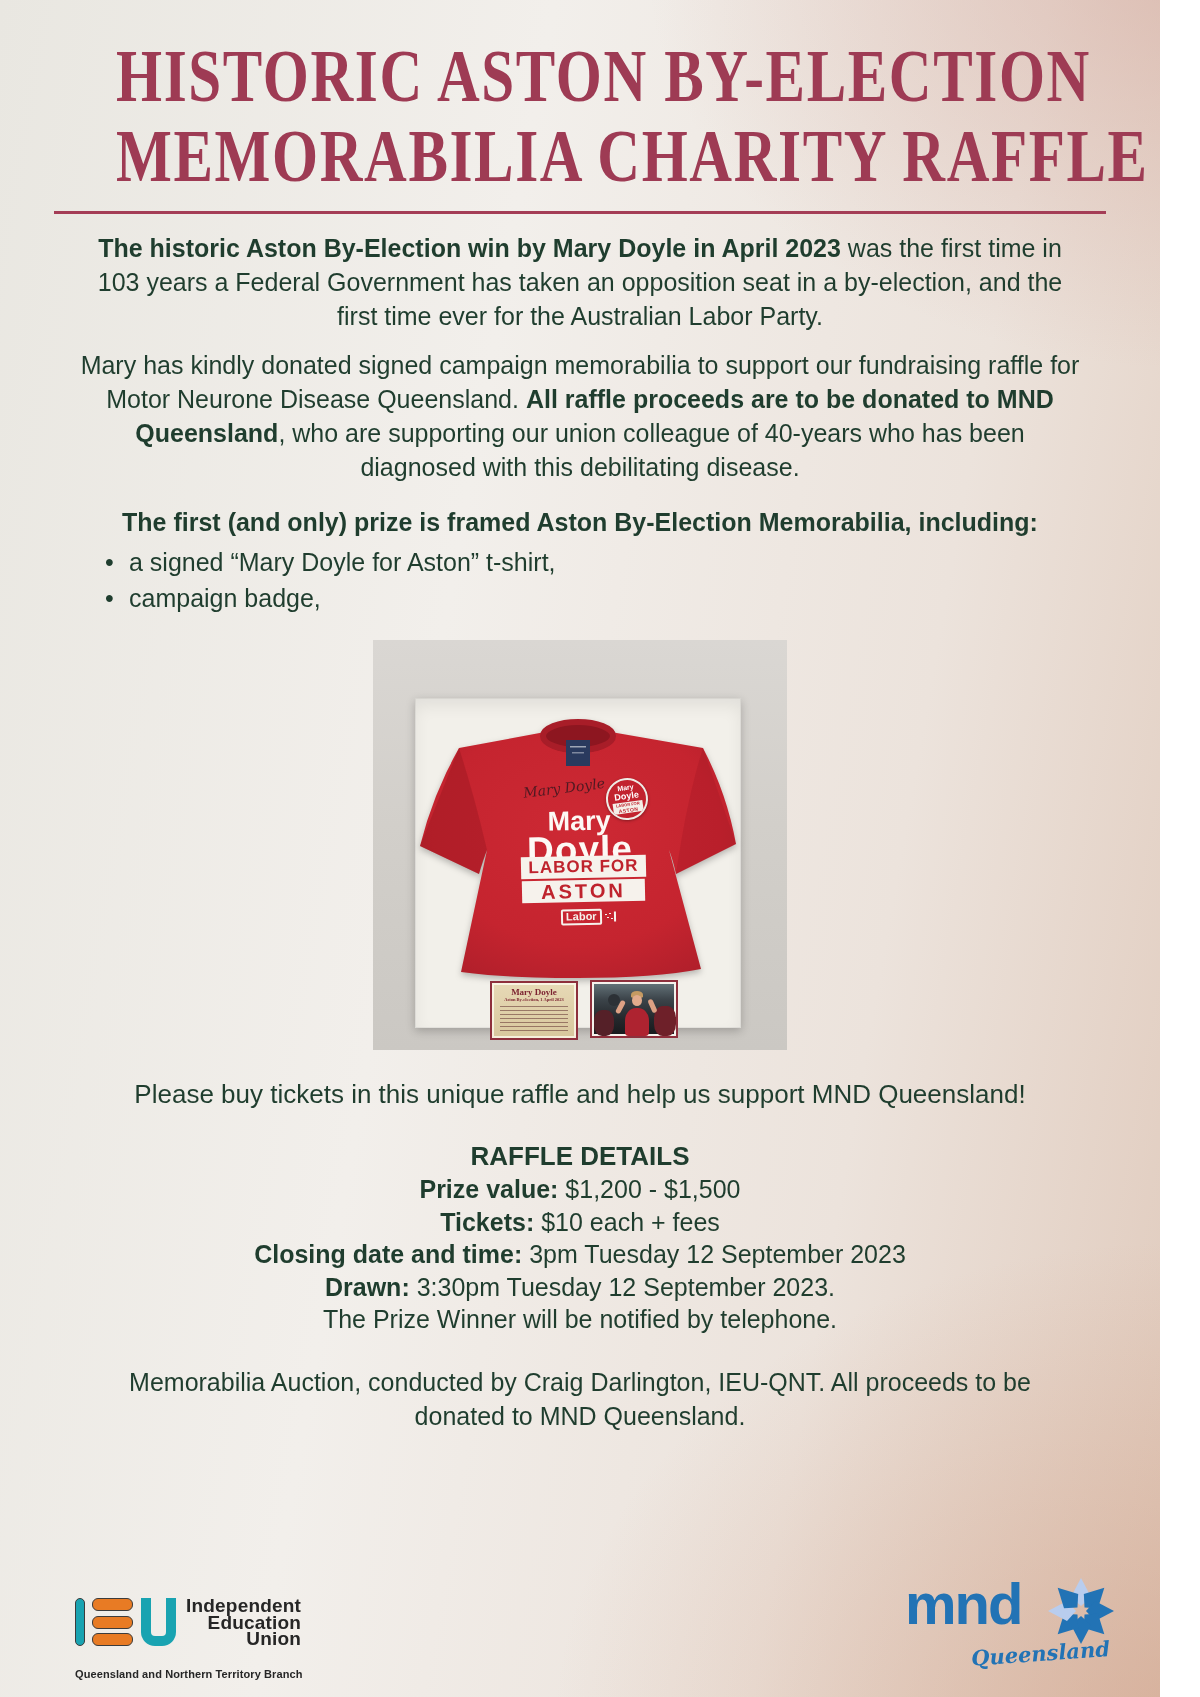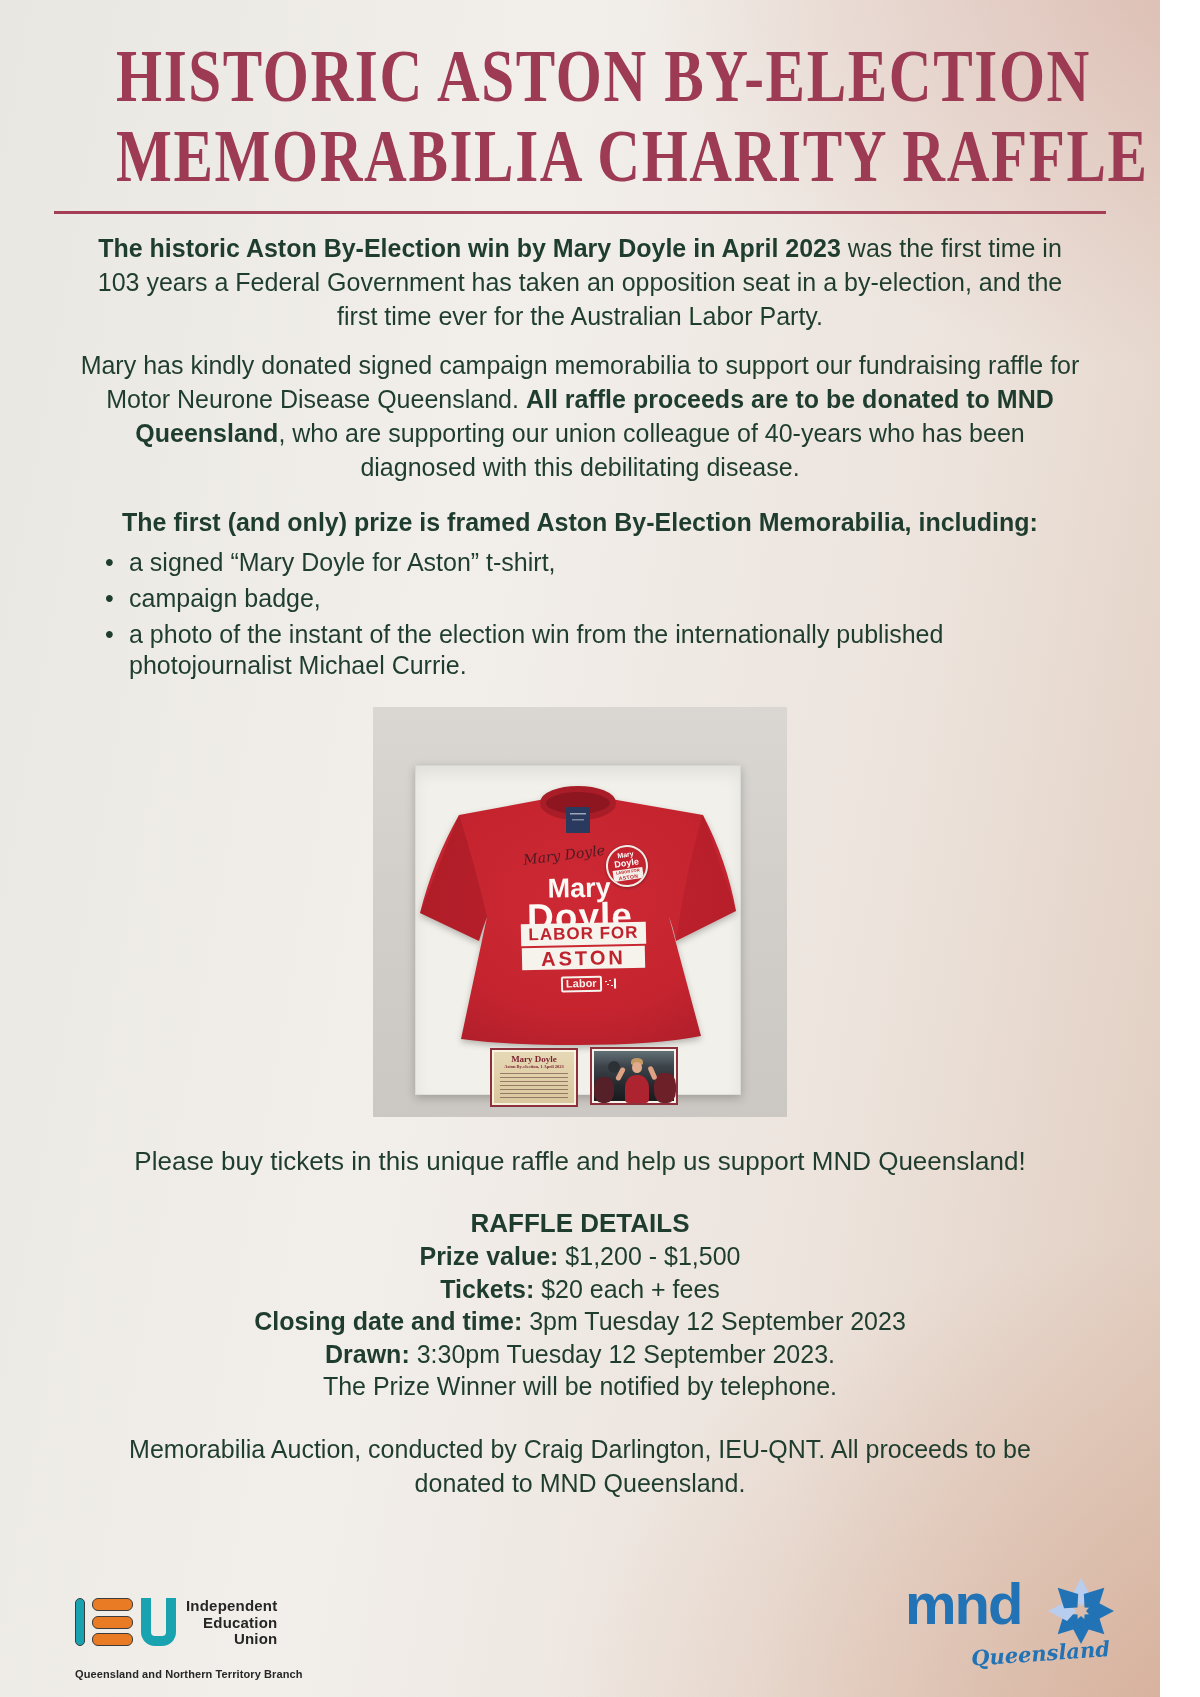--- a/index.html
+++ b/index.html
@@ -118,21 +118,21 @@
   .raffle{margin-top:28px;text-align:center;font-size:25px;line-height:32.5px;}
   .raffle .rd-head{font-weight:bold;font-size:26px;line-height:34px;}
   .auction{width:980px;margin:29px auto 0;text-align:center;font-size:25px;line-height:34px;}
   
   .ieu{position:absolute;left:75px;top:1598px;}
   .ieu-row{display:flex;align-items:flex-start;}
   .ieu-i{width:10px;height:48px;background:#19a3b1;border:1px solid #3c3c3c;border-radius:5px;box-sizing:border-box;}
   .ieu-e{display:flex;flex-direction:column;justify-content:space-between;height:48px;margin-left:7px;}
   .ieu-e span{display:block;width:41px;height:13px;background:#e87b24;border:1px solid #3c3c3c;border-radius:6px;box-sizing:border-box;}
   .ieu-u{width:35px;height:48px;margin-left:8px;border:10px solid #19a3b1;border-top:none;border-radius:0 0 14px 14px;box-sizing:border-box;}
-  .ieu-text{margin-left:10px;text-align:right;color:#262626;font-weight:bold;font-size:15px;line-height:16.5px;letter-spacing:0.2px;}
+  .ieu-text{margin-left:10px;text-align:right;color:#262626;font-weight:bold;font-size:19px;line-height:16.5px;letter-spacing:0.2px;}
   .ieu-branch{margin-top:20px;color:#262626;font-weight:bold;font-size:11px;letter-spacing:0.1px;white-space:nowrap;}
   .mnd{position:absolute;left:905px;top:1572px;width:230px;}
   .mnd-row{display:flex;align-items:flex-start;gap:20px;}
   .mnd-word{font-size:58px;line-height:64px;font-weight:bold;color:#2273b5;letter-spacing:-2px;}
   .mnd-flower{margin-left:4px;margin-top:2px;}
   .mnd-region{
     font-family:"DejaVu Serif",serif;font-style:italic;font-weight:bold;
     color:#2273b5;font-size:21px;margin-top:-6px;margin-left:66px;transform:rotate(-4deg);
   }
 </style>
@@ -150,21 +150,20 @@
   <p class="para p1"><span class="bold">The historic Aston By-Election win by Mary Doyle in April 2023</span><span> was the first time in 103 years a Federal Government has taken an opposition seat in a by-election, and the first time ever for the Australian Labor Party.</span></p>
 
   <p class="para p2"><span>Mary has kindly donated signed campaign memorabilia to support our fundraising raffle for Motor Neurone Disease Queensland. </span><span class="bold">All raffle proceeds are to be donated to MND Queensland</span><span>, who are supporting our union colleague of 40-years who has been diagnosed with this debilitating disease.</span></p>
 
 
   <div class="prize-intro">The first (and only) prize is framed Aston By-Election Memorabilia, including:</div>
 
   <ul class="bullets">
     <li>a signed “Mary Doyle for Aston” t-shirt,</li>
     <li>campaign badge,</li>
-    <li>a photo of the instant of the election win from the internationally published photojournalist Michael Currie.</li>
   </ul>
 
   <div class="frame-wall">
     <div class="mat">
 
       <svg class="shirt-svg" width="326" height="290" viewBox="0 0 326 290">
         <defs>
           <radialGradient id="shirtGrad" cx="50%" cy="42%" r="75%">
             <stop offset="0%" stop-color="#cd2934"></stop>
             <stop offset="60%" stop-color="#c5242f"></stop>
@@ -220,21 +219,21 @@
       </div>
 
     </div>
   </div>
 
   <div class="appeal">Please buy tickets in this unique raffle and help us support MND Queensland!</div>
 
   <div class="raffle">
     <div class="rd-head">RAFFLE DETAILS</div>
     <div><span class="bold">Prize value:</span><span> $1,200 - $1,500</span></div>
-    <div><span class="bold">Tickets:</span><span> $20 each + fees</span></div>
+    <div><span class="bold">Tickets:</span><span> $10 each + fees</span></div>
     <div><span class="bold">Closing date and time:</span><span> 3pm Tuesday 12 September 2023</span></div>
     <div><span class="bold">Drawn:</span><span> 3:30pm Tuesday 12 September 2023.</span></div>
     <div>The Prize Winner will be notified by telephone.</div>
   </div>
 
   <p class="auction">Memorabilia Auction, conducted by Craig Darlington, IEU-QNT. All proceeds to be donated to MND Queensland.</p>
 
   <div class="ieu">
     <div class="ieu-row">
       <div class="ieu-i"></div>

